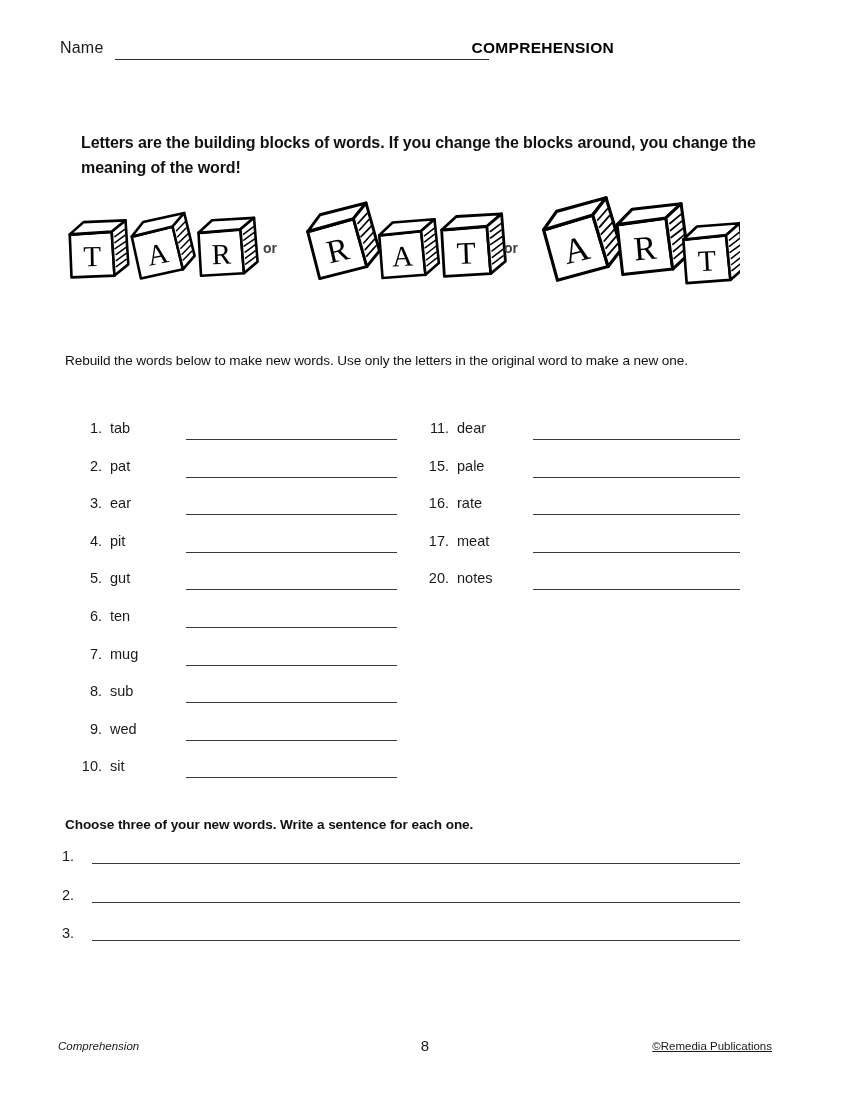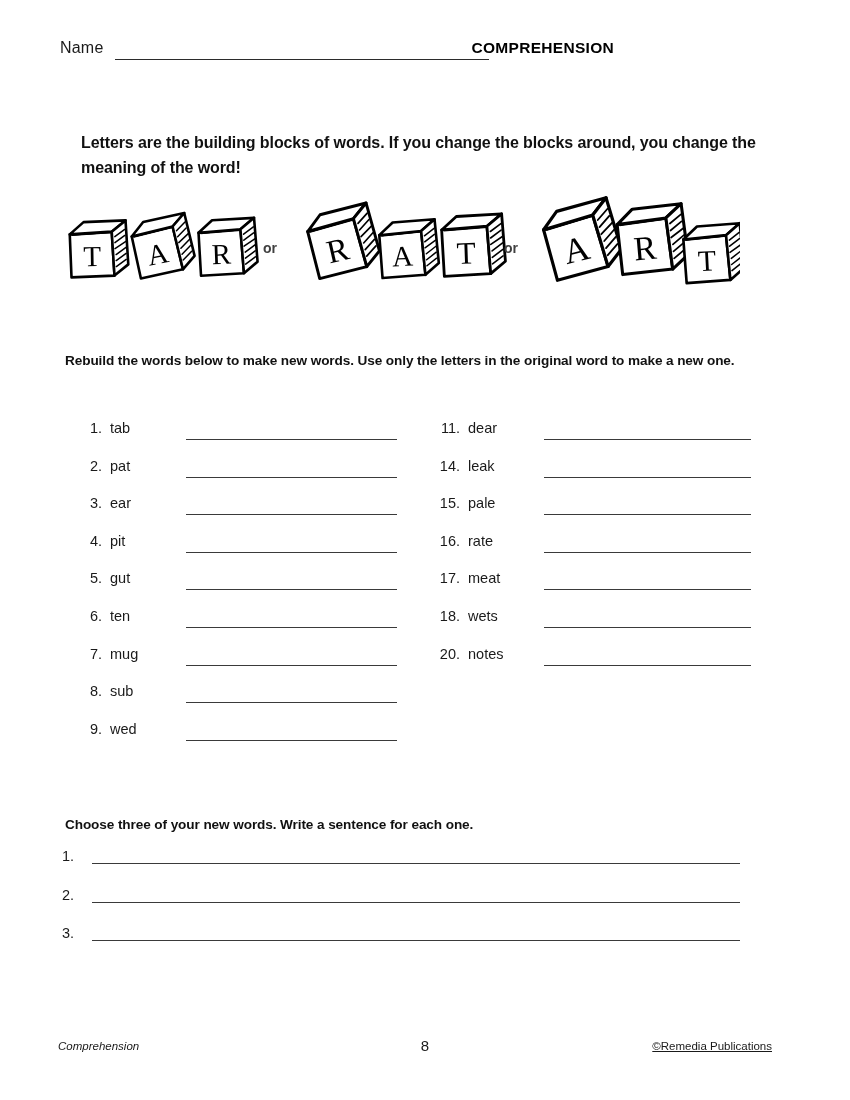--- a/index.html
+++ b/index.html
@@ -71,38 +71,38 @@
   }
   .or-1 { left: 203px; top: 44px; }
   .or-2 { left: 444px; top: 44px; }
 
   
   .task-text {
     position: absolute;
     left: 65px; top: 350px;
     width: 690px;
     font-size: 13.6px;
-    font-weight: bold;
+    font-weight: normal;
     line-height: 1.55;
     letter-spacing: -0.1px;
     color: #111;
   }
 
   
   .word-grid {
     position: absolute;
     left: 0; top: 418px;
     width: 850px;
   }
   .word-col {
     position: absolute;
     top: 0;
   }
   .col-left  { left: 76px;  width: 330px; }
-  .col-right { left: 434px; width: 330px; }
+  .col-right { left: 423px; width: 330px; }
 
   .word-row {
     position: relative;
     height: 37.6px;
   }
   .word-num {
     position: absolute;
     left: 0; top: 2px;
     width: 26px;
     text-align: right;
@@ -313,50 +313,45 @@
       <div class="word-row">
         <span class="word-num">8.</span>
         <span class="word-text">sub</span>
         <span class="word-rule"></span>
       </div>
       <div class="word-row">
         <span class="word-num">9.</span>
         <span class="word-text">wed</span>
         <span class="word-rule"></span>
       </div>
+      <div class="word-row">
+        <span class="word-num">10.</span>
+        <span class="word-text">sit</span>
+        <span class="word-rule"></span>
+      </div>
     </div>
   <div class="word-col col-right" id="col-right">
       <div class="word-row">
         <span class="word-num">11.</span>
         <span class="word-text">dear</span>
         <span class="word-rule"></span>
       </div>
       <div class="word-row">
-        <span class="word-num">14.</span>
-        <span class="word-text">leak</span>
-        <span class="word-rule"></span>
-      </div>
-      <div class="word-row">
         <span class="word-num">15.</span>
         <span class="word-text">pale</span>
         <span class="word-rule"></span>
       </div>
       <div class="word-row">
         <span class="word-num">16.</span>
         <span class="word-text">rate</span>
         <span class="word-rule"></span>
       </div>
       <div class="word-row">
         <span class="word-num">17.</span>
         <span class="word-text">meat</span>
-        <span class="word-rule"></span>
-      </div>
-      <div class="word-row">
-        <span class="word-num">18.</span>
-        <span class="word-text">wets</span>
         <span class="word-rule"></span>
       </div>
       <div class="word-row">
         <span class="word-num">20.</span>
         <span class="word-text">notes</span>
         <span class="word-rule"></span>
       </div>
     </div>
 </div>
 

